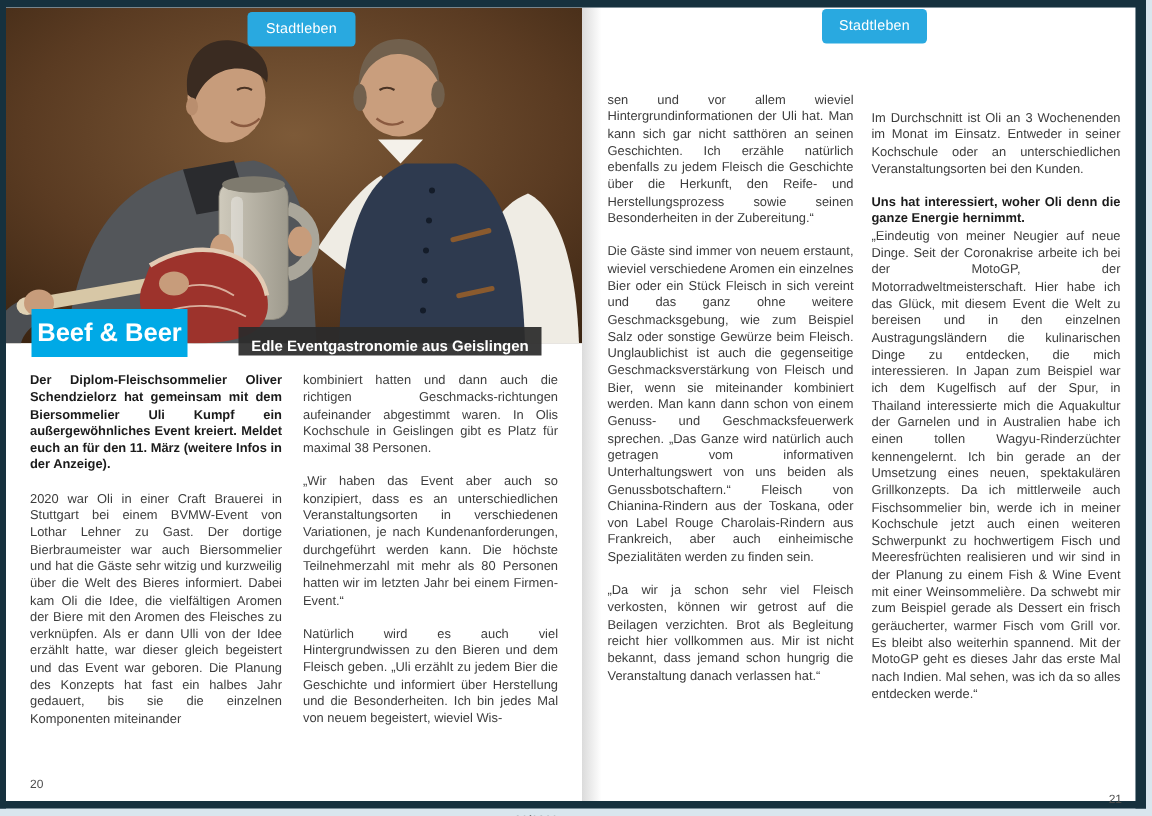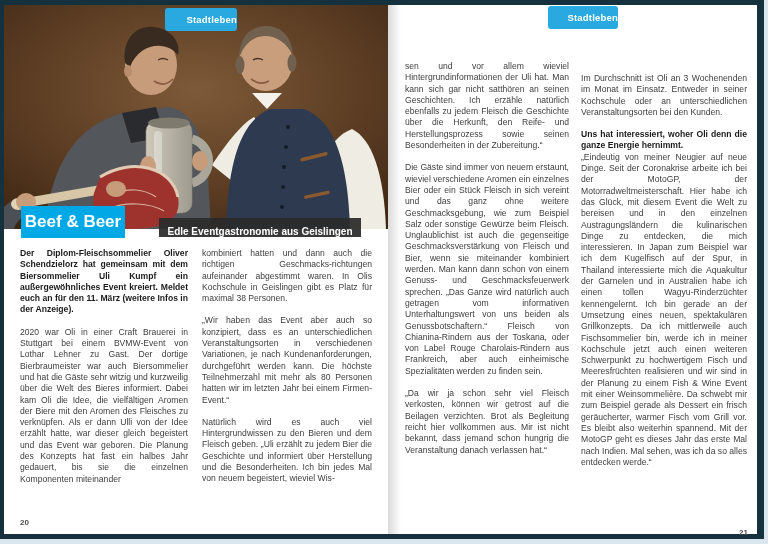--- a/index.html
+++ b/index.html
@@ -12,38 +12,38 @@
   .frame-right{left:757px;top:0;width:7px;height:539px;background:var(--frame_navy,#16313e);}
   .frame-bottom{left:0;top:534px;width:764px;height:5px;background:var(--frame_navy,#16313e);}
   .page{background:#ffffff;}
   .page-left{left:4px;top:5px;width:384px;height:529px;}
   .page-right{left:388px;top:5px;width:369px;height:529px;}
   .spine{left:388px;top:5px;width:13px;height:529px;background:linear-gradient(to right,rgba(30,30,30,.16),rgba(30,30,30,0));}
   
   .photo{left:4px;top:5px;width:384px;height:224px;overflow:hidden;}
   .photo svg{display:block;width:100%;height:100%;}
   
-  .tab{background:var(--accent_blue,#29a9e0);color:#fff;font-weight:bold;font-size:9.5px;letter-spacing:.2px;display:flex;align-items:center;justify-content:flex-end;border-radius:3px;}
+  .tab{background:var(--accent_blue,#29a9e0);color:#fff;font-weight:normal;font-size:9.5px;letter-spacing:.2px;display:flex;align-items:center;justify-content:center;border-radius:3px;}
   .tab-left{left:165px;top:8px;width:72px;height:23px;}
   .tab-right{left:548px;top:6px;width:70px;height:23px;}
   
   .badge-title{left:21px;top:206px;width:104px;height:32px;background:var(--badge_blue,#00a9e6);color:#fff;font-size:17px;font-weight:bold;display:flex;align-items:center;justify-content:center;}
   .badge-caption{left:159px;top:218px;width:202px;height:19px;background:rgba(43,43,43,.93);color:#fff;font-size:10px;font-weight:bold;display:flex;align-items:flex-end;justify-content:center;white-space:nowrap;}
   
   .col{font-size:8.6px;line-height:11.3px;color:#3d3d3d;text-align:justify;hyphens:auto;-webkit-hyphens:auto;}
   .col p{margin:0 0 11px 0;}
   .col p:last-child{margin-bottom:0;}
   .intro{font-weight:bold;color:#1b1b1b;}
   .subhead{font-weight:bold;color:#1b1b1b;margin-bottom:0 !important;}
   .lcol1{left:20px;top:248px;width:168px;}
   .lcol2{left:202px;top:248px;width:170px;}
   .rcol1{left:405px;top:61px;width:164px;}
   .rcol2{left:581px;top:73px;width:166px;}
   
-  .folio{font-size:8px;font-weight:bold;color:#4c4c4c;}
+  .folio{font-size:8px;font-weight:normal;color:#4c4c4c;}
   .folio-left{left:20px;top:518px;width:40px;}
   .folio-issue{left:292px;top:518px;width:80px;text-align:right;font-weight:600;color:#555;margin-top:24px;}
   .folio-right{left:680px;top:528px;width:68px;text-align:right;}
 </style>
 </head>
 <body>
 
 <div class="canvas">
 
   <div class="abs page page-left"></div>

